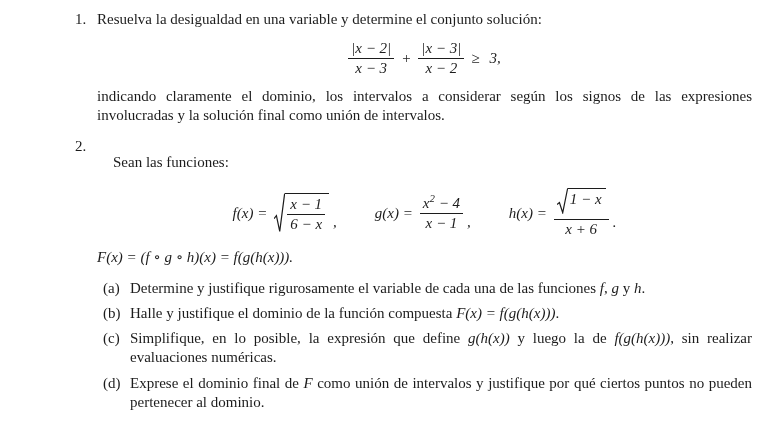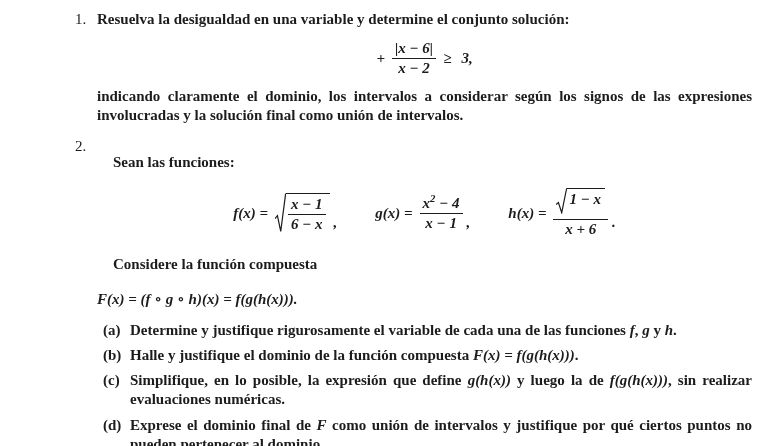--- a/index.html
+++ b/index.html
@@ -8,21 +8,21 @@
     background: #ffffff;
     color: #1c1c1c;
     font-family: "Liberation Serif", "DejaVu Serif", serif;
     font-size: 15px; line-height: 19px;
     overflow: hidden;
   }
   .sheet { box-sizing: border-box; width: 776px; height: 446px; padding: 10px 24px 0 75px; }
   .problem { display: flex; }
   .problem + .problem { margin-top: 12px; }
   .pnum { width: 22px; flex: none; }
-  .pbody { flex: 1; min-width: 0; font-weight: bold; }
+  .pbody { flex: 1; min-width: 0; }
   .just { text-align: justify; margin: 0; }
   p { margin: 16px; }
 
   .mi { font-style: italic; }
   sup { font-size: 0.72em; line-height: 0; }
 
   
   .dmath { display: flex; justify-content: center; align-items: center; font-style: italic; }
   .dmath1 { margin: 10px 0 9px; gap: 7px; }
   .dmath2 { margin: 8px 0; gap: 38px; }
@@ -53,23 +53,27 @@
 <body>
 
 <div class="sheet">
 
   <div class="problem">
     <span class="pnum">1.</span>
     <div class="pbody">
       <p class="just">Resuelva la desigualdad en una variable y determine el conjunto solución:</p>
 
       <div class="dmath dmath1">
+        <span class="frac">
+          <span class="num">|x − 2|</span>
+          <span class="den">x − 3</span>
+        </span>
         <span>+</span>
         <span class="frac">
-          <span class="num">|x − 6|</span>
+          <span class="num">|x − 3|</span>
           <span class="den">x − 2</span>
         </span>
         <span>≥</span>
         <span class="rhs">3,</span>
       </div>
 
       <p class="just">indicando claramente el dominio, los intervalos a considerar según los signos de las expresiones involucradas y la solución final como unión de intervalos.</p>
     </div>
   </div>
 
@@ -116,21 +120,20 @@
                 <span class="body">1 − x</span>
               </span>
             </span>
             <span class="den">x + 6</span>
           </span>
           <span class="tail">.</span>
         </span>
 
       </div>
 
-      <p>Considere la función compuesta</p>
       <p class="dmath3">F(x) = (f ∘ g ∘ h)(x) = f(g(h(x))).</p>
 
       <div class="subs">
         <div class="sub">
           <span class="slabel">(a)</span>
           <span class="stext"><span>Determine y justifique rigurosamente el variable de cada una de las funciones </span><span class="mi">f</span><span>, </span><span class="mi">g</span><span> y </span><span class="mi">h</span><span>.</span></span>
         </div>
         <div class="sub">
           <span class="slabel">(b)</span>
           <span class="stext"><span>Halle y justifique el dominio de la función compuesta </span><span class="mi">F(x) = f(g(h(x)))</span><span>.</span></span>

